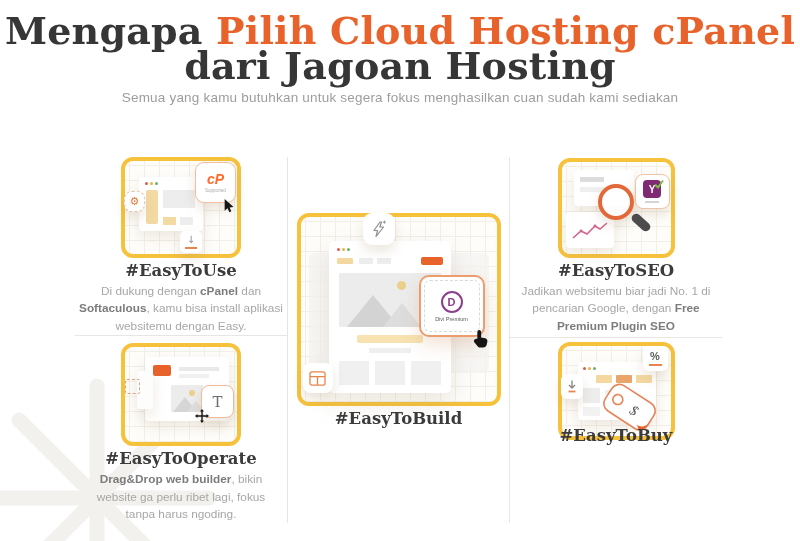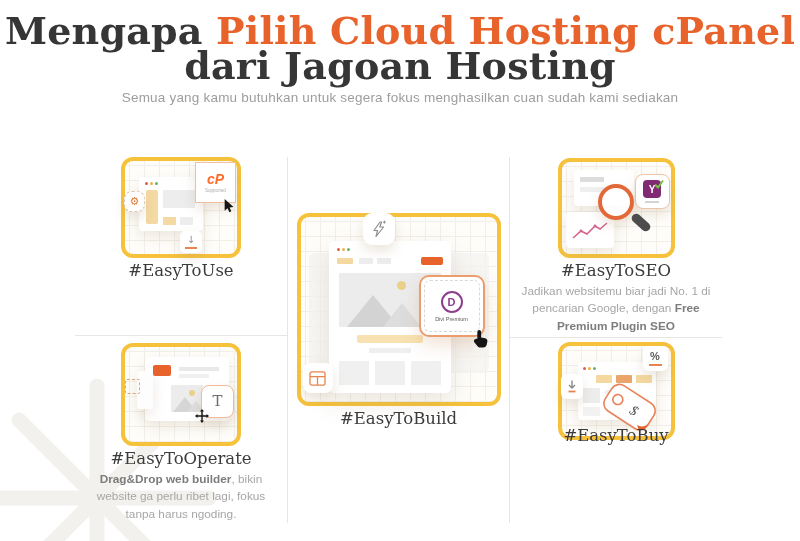--- a/index.html
+++ b/index.html
@@ -24,21 +24,21 @@
   .asterisk{position:absolute;left:-23px;top:378px;z-index:0}
   
   .grid{position:absolute;left:75px;top:157px;width:647px;height:366px;display:flex;z-index:1}
   .col{display:flex;flex-direction:column}
   .col-side{width:212px}
   .col-center{width:223px;border-left:1px solid var(--divider-gray);
               border-right:1px solid var(--divider-gray)}
   .cell{display:flex;flex-direction:column;align-items:center;text-align:center}
   .col-side .row1{height:181px;border-bottom:1px solid var(--divider-gray)}
   .col-side .row2{flex:1}
-  .cell h3{font-family:"DejaVu Serif","Liberation Serif",serif;font-weight:400;
+  .cell h3{font-family:"DejaVu Serif","Liberation Serif",serif;font-weight:700;
            font-size:16.5px;color:#3B3B3B;margin-top:3px;position:relative;z-index:2}
   .cell .desc{font-size:11.8px;line-height:1.48;color:var(--body-gray);margin-top:3px;
               position:relative;z-index:2}
   .cell .desc b{color:var(--body-bold-gray);font-weight:700}
   .overlap-title{margin-top:-14px !important}
   
   .illus{position:relative;border:4px solid var(--highlight-yellow);border-radius:12px;
          background-color:#FEFDFA;
          background-image:linear-gradient(#F2EFE8 1px,transparent 1px),
                           linear-gradient(90deg,#F2EFE8 1px,transparent 1px);
@@ -95,33 +95,34 @@
                 <i></i>
               </div>
             <div style="left:7px;top:13px;width:12px;height:34px;background:#F3D9A2;border-radius:2px"></div>
             <div style="left:24px;top:13px;width:32px;height:18px;background:#EDEDED"></div>
             <div style="left:24px;top:40px;width:13px;height:8px;background:#F3D9A2"></div>
             <div style="left:41px;top:40px;width:13px;height:8px;background:#EDEDED"></div>
           </div>
           <div class="badge" style="left:-1px;top:30px;width:21px;height:21px;border:1px dashed #E3C6AE">
             <span style="position:static;font-family:'DejaVu Sans',sans-serif;font-size:11px;color:#E07B3A">⚙</span>
           </div>
-          <div class="badge" style="right:1px;top:1px;width:41px;height:41px;border:1.5px solid #EFBFA0;border-radius:0">
+          <div class="badge" style="right:1px;top:1px;width:41px;height:41px;border:1.5px solid #EFBFA0;border-radius:9px">
             <span style="position:static;font-weight:700;font-style:italic;font-size:14px;color:#FF6C2C;line-height:1">cP</span>
             <span style="position:static;font-size:4.5px;color:#ABABAB;margin-top:2px">Supported</span>
           </div>
           <svg style="right:2px;top:38px" width="11" height="14" viewBox="0 0 9 13">
             <path d="M0 0 L0 11 L2.7 8.7 L4.4 12.3 L6.2 11.4 L4.6 7.9 L8.2 7.4 Z" fill="#161616"></path>
           </svg>
           <div class="badge" style="left:55px;top:70px;width:22px;height:22px;border-radius:5px">
             <span style="position:static;font-family:'DejaVu Sans',sans-serif;font-size:10px;color:#8E8E8E;line-height:1">↓</span>
             <i style="position:static;display:block;width:12px;height:2px;background:#E8844E;margin-top:2px"></i>
           </div>
         </div>
         <h3>#EasyToUse</h3>
+        <p class="desc" style="max-width:220px"><span>Di dukung dengan </span><b>cPanel</b><span> dan </span><b>Softaculous</b><span>, kamu bisa install aplikasi websitemu dengan Easy.</span></p>
       </section>
 
       <section class="cell row2">
         <div class="illus illus-operate">
           <div class="shadowed" style="left:20px;top:10px;width:84px;height:64px;background:#fff;border-radius:4px">
             <div style="left:8px;top:8px;width:18px;height:11px;background:#E8622C;border-radius:2px"></div>
             <div style="left:34px;top:10px;width:40px;height:4px;background:#E9E9E9"></div>
             <div style="left:34px;top:17px;width:30px;height:4px;background:#F0F0F0"></div>
             <div class="imgph" style="left:26px;top:28px;width:32px;height:27px">
               <i class="sun" style="left:18px;top:5px;width:6px;height:6px"></i>

